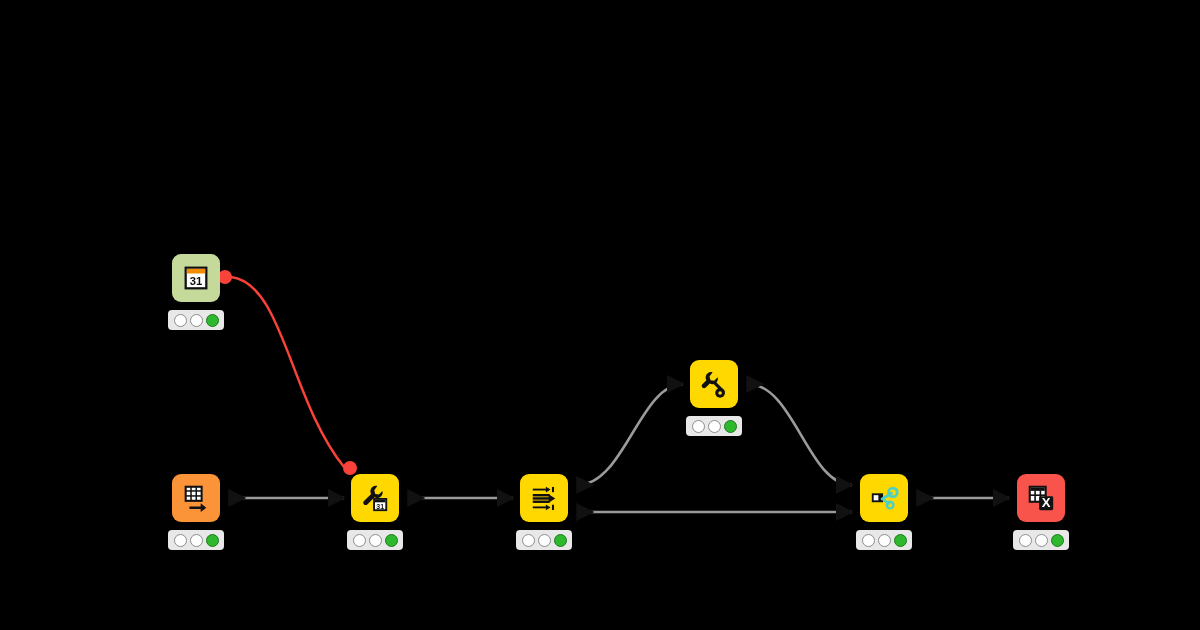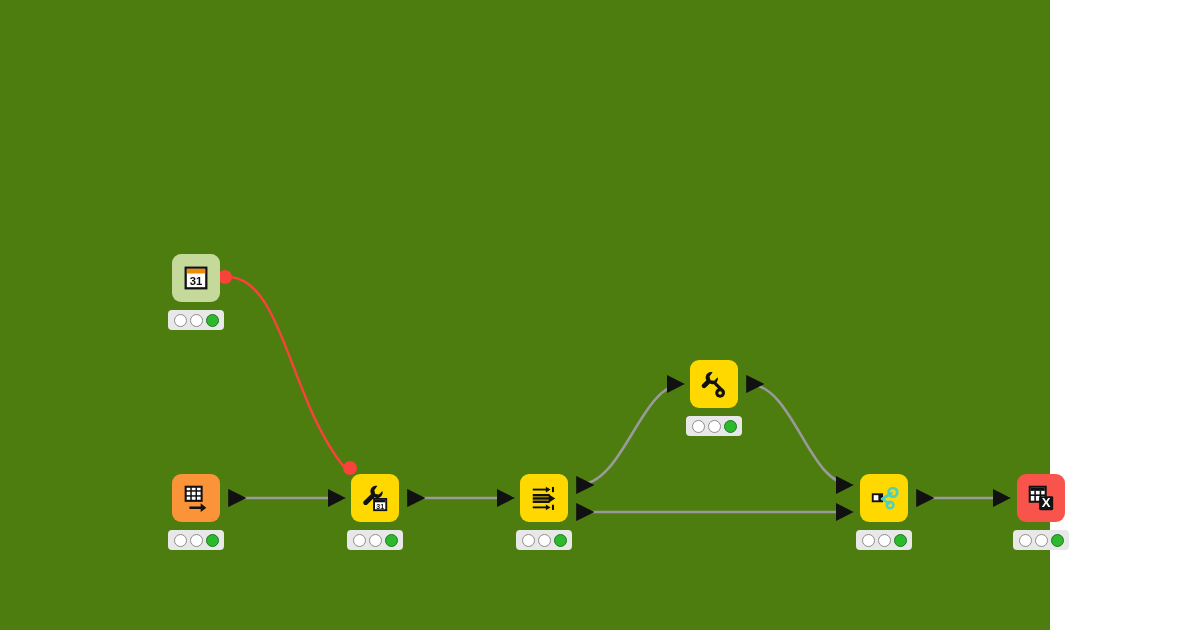--- a/index.html
+++ b/index.html
@@ -8,23 +8,23 @@
     background: #ffffff;
   }
   body {
     width: 1200px;
     height: 630px;
     font-family: "Liberation Sans", sans-serif;
     overflow: hidden;
   }
   #canvas {
     position: relative;
-    width: 1050px;
+    width: 1200px;
     height: 630px;
-    background: #4d7c0f;
+    background: #000000;
   }
   #edges {
     position: absolute;
     left: 0;
     top: 0;
     width: 1200px;
     height: 630px;
     pointer-events: none;
   }
   .node {

